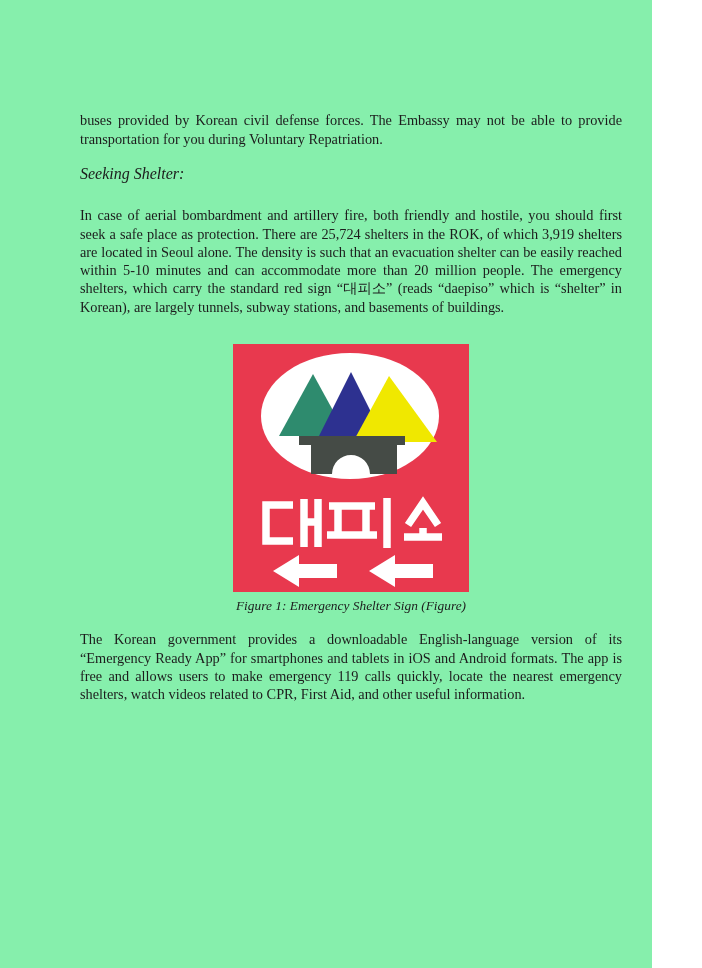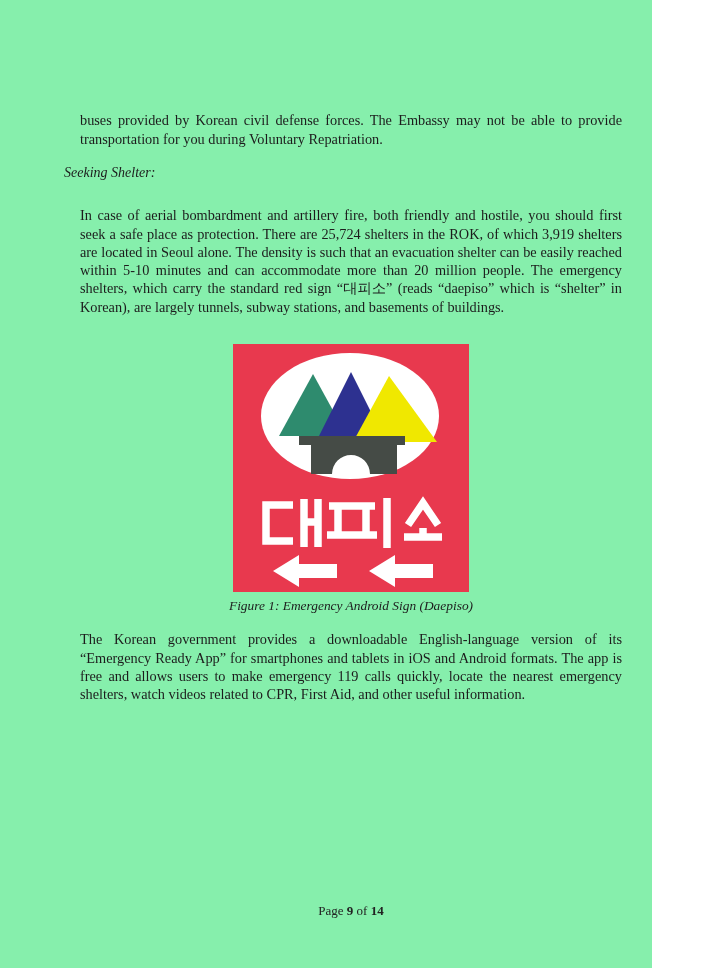--- a/index.html
+++ b/index.html
@@ -21,24 +21,24 @@
     left: 80px;
     width: 542px;
     font-size: 14.3px;
     line-height: 18.3px;
     text-align: justify;
     text-justify: inter-word;
   }
   .p1 { top: 97px; }
   .section-heading {
     position: absolute;
-    left: 64px;
+    left: 80px;
     top: 165px;
     width: 542px;
-    font-size: 14px;
+    font-size: 16px;
     font-style: italic;
   }
   .p2 { top: 192px; }
   .p3 { top: 616px; }
   .figure {
     position: absolute;
     left: 233px;
     top: 344px;
     width: 236px;
     height: 248px;
@@ -107,24 +107,18 @@
         </g>
       </g>
 
       <g>
         <polygon transform="translate(40,211)" points="0,16 26,0 26,9 64,9 64,23 26,23 26,32" fill="#ffffff"></polygon>
         <polygon transform="translate(136,211)" points="0,16 26,0 26,9 64,9 64,23 26,23 26,32" fill="#ffffff"></polygon>
       </g>
     </svg>
   </div>
 
-  <div class="caption">Figure 1: Emergency Android Sign (Daepiso)</div>
+  <div class="caption">Figure 1: Emergency Shelter Sign (Figure)</div>
 
   <p class="body-text p3">The Korean government provides a downloadable English-language version of its “Emergency Ready App” for smartphones and tablets in iOS and Android formats. The app is free and allows users to make emergency 119 calls quickly, locate the nearest emergency shelters, watch videos related to CPR, First Aid, and other useful information.</p>
 
-  <div class="footer">
-    <span>Page</span>
-    <b>9</b>
-    <span>of</span>
-    <b>14</b>
-  </div>
 
 </div>
 
 </body></html>

